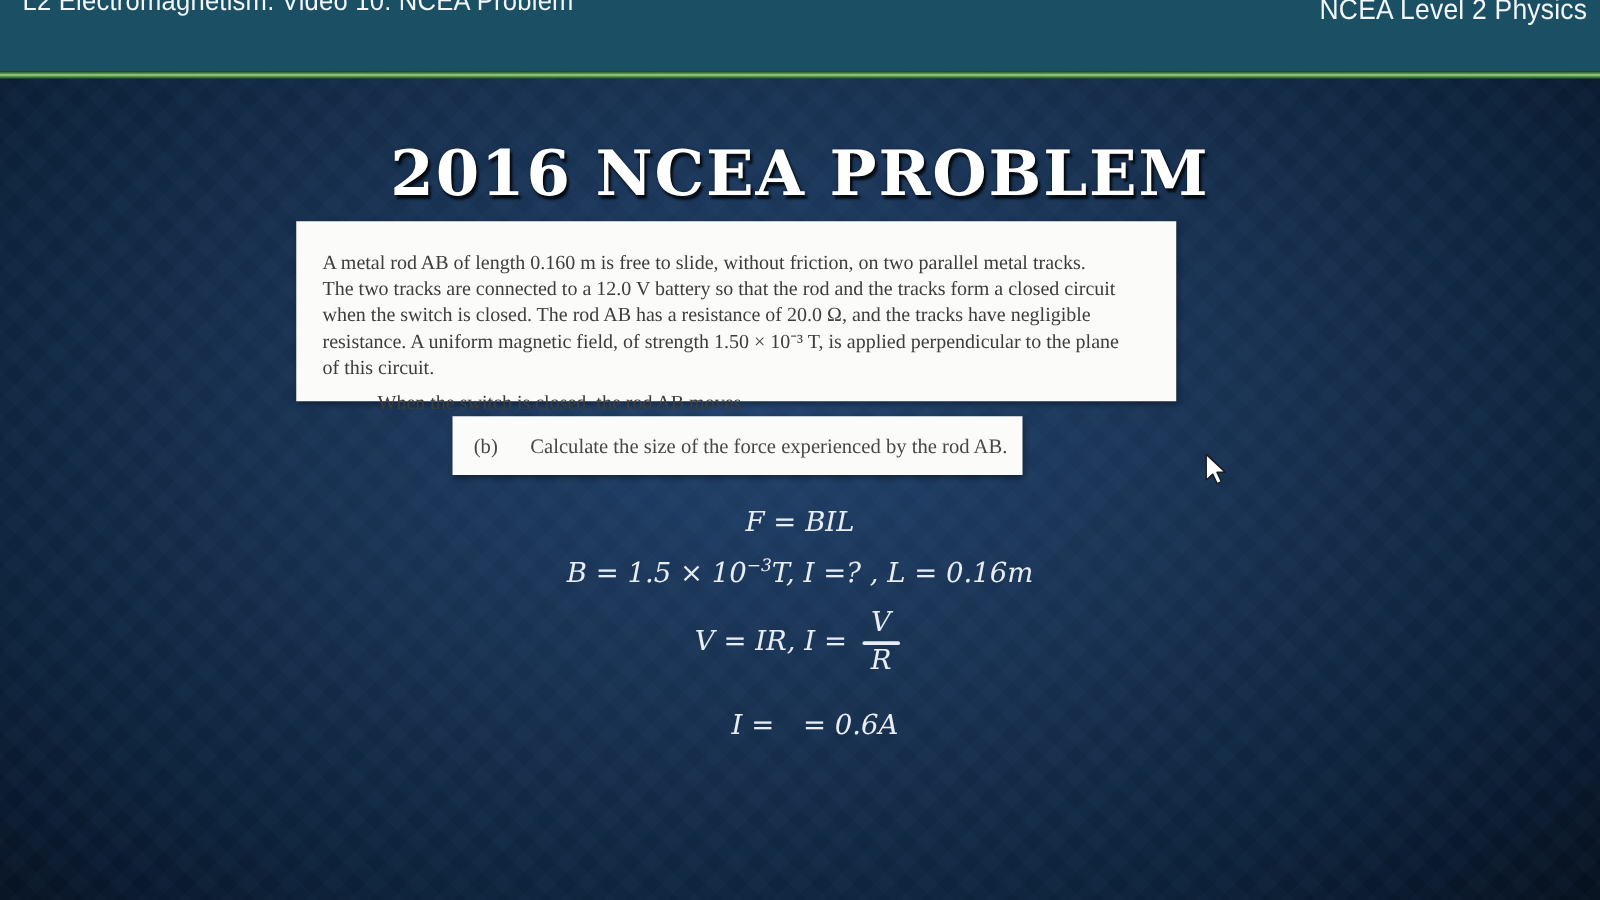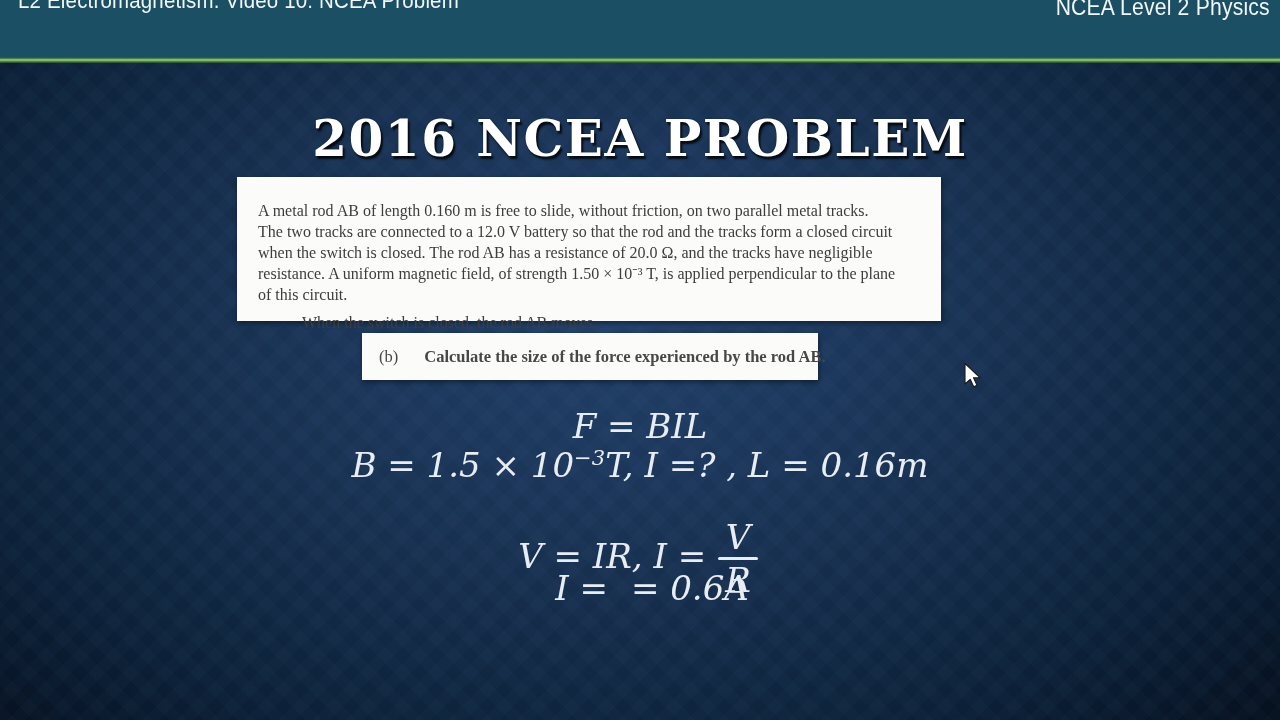--- a/index.html
+++ b/index.html
@@ -78,35 +78,35 @@
     width: 456px; height: 47px;
     background: var(--box-bg, #fcfcfc);
     color: #474747;
     box-shadow: 1px 2px 5px rgba(0,0,0,0.45);
     box-sizing: border-box;
     display: flex; align-items: center;
     font-family: "Liberation Serif", serif;
     font-size: 16.5px;
   }
   .q-label { margin-left: 17px; }
-  .q-text  { margin-left: 26px; white-space: nowrap; font-weight: bold; }
+  .q-text  { margin-left: 26px; white-space: nowrap; }
 
   
   .eq-line {
     position: absolute; left: 0; width: 100%;
     text-align: center;
     color: var(--equation-text, #e8edf3);
     font-family: "DejaVu Serif", "Liberation Serif", serif;
     font-style: italic;
-    font-size: 34px;
+    font-size: 22px;
     line-height: 1.2;
   }
   .eq1 { top: 406px; }
   .eq2 { top: 445px; }
-  .eq3 { top: 517px; }
+  .eq3 { top: 486px; }
   .eq4 { top: 568px; }
   .eq4 { transform: translateX(12px); }
   .eq2 sup { font-size: 0.62em; font-style: italic; }
   .frac {
     display: inline-flex; flex-direction: column; align-items: center;
     vertical-align: middle;
     margin: 0 4px 0 12px;
     line-height: 1;
   }
   .frac .num, .frac .den { padding: 1px 7px; line-height: 1.12; }

